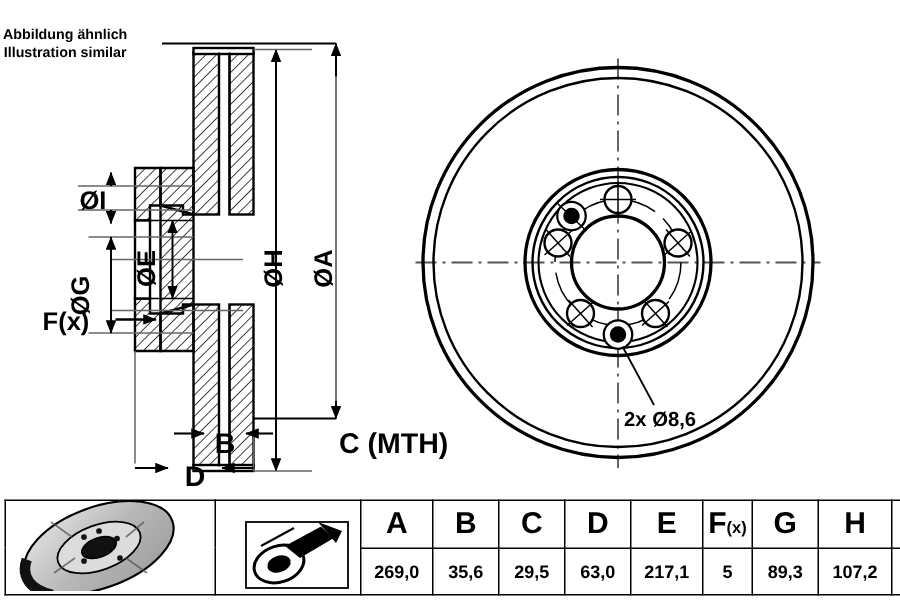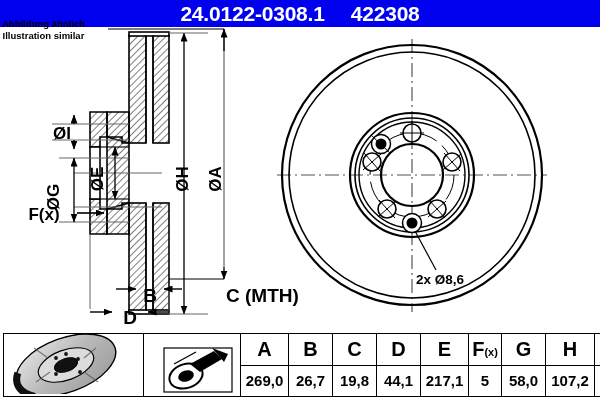--- a/index.html
+++ b/index.html
@@ -84,41 +84,37 @@
   }
   table.spec td {
     border: 1.6px solid #000;
     text-align: center;
     vertical-align: middle;
     padding: 0;
     font-weight: bold;
     color: #000;
   }
   table.spec tr.head td { font-size: 20px; height: 30px; }
-  table.spec tr.vals td { font-size: 15px; height: 30px; }
+  table.spec tr.vals td { font-size: 12px; height: 30px; }
   td.imgcell { border: 1.6px solid #000; }
   td.fx-head { font-size: 15px; }
   .fx-sub { font-size: 11px; }
 
   .thumb-cell {
     position: relative;
     width: 100%;
     height: 100%;
   }
   .thumb-cell svg { position: absolute; left: 0; top: 0; }
 </style>
 </head>
 <body>
 
 <div id="sheet">
 
-  <div class="header-banner">
-    <span class="part-no">24.0122-0308.1</span>
-    <span class="ref-no">422308</span>
-  </div>
 
   <div class="sub-note">
     <div>Abbildung ähnlich</div>
     <div>Illustration similar</div>
   </div>
 
   <div class="draw-area">
     <svg width="600" height="303" viewBox="0 0 600 303">
       <defs>
         <pattern id="hatch" width="5" height="5" patternUnits="userSpaceOnUse" patternTransform="rotate(45)">
@@ -358,26 +354,26 @@
         <td>C</td>
         <td>D</td>
         <td>E</td>
         <td class="fx-head">F<span class="fx-sub">(x)</span></td>
         <td>G</td>
         <td>H</td>
         <td>I</td>
       </tr>
       <tr class="vals">
         <td>269,0</td>
-        <td>26,7</td>
-        <td>19,8</td>
-        <td>44,1</td>
+        <td>35,6</td>
+        <td>29,5</td>
+        <td>63,0</td>
         <td>217,1</td>
         <td>5</td>
-        <td>58,0</td>
+        <td>89,3</td>
         <td>107,2</td>
         <td>15,8</td>
       </tr>
     </tbody>
       </table>
   </div>
 
 </div>
 
 </body></html>

